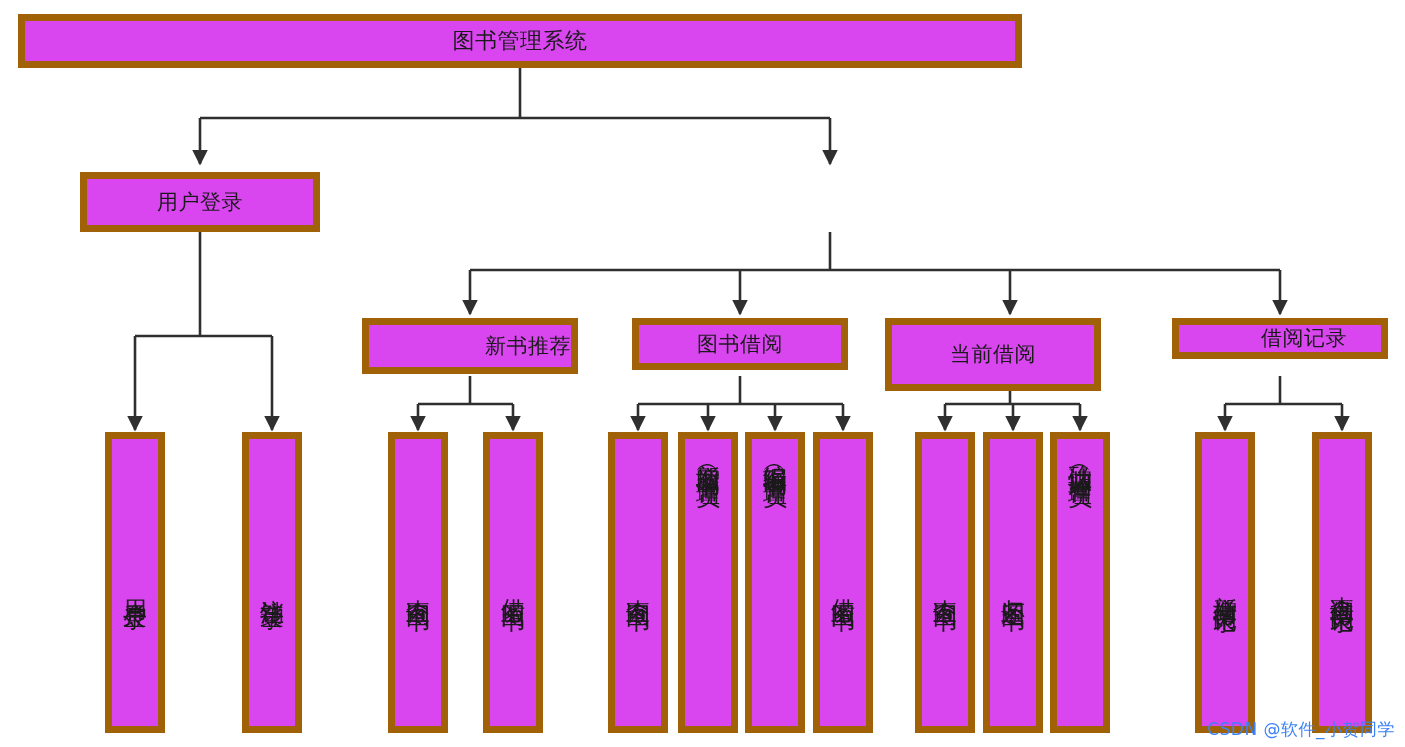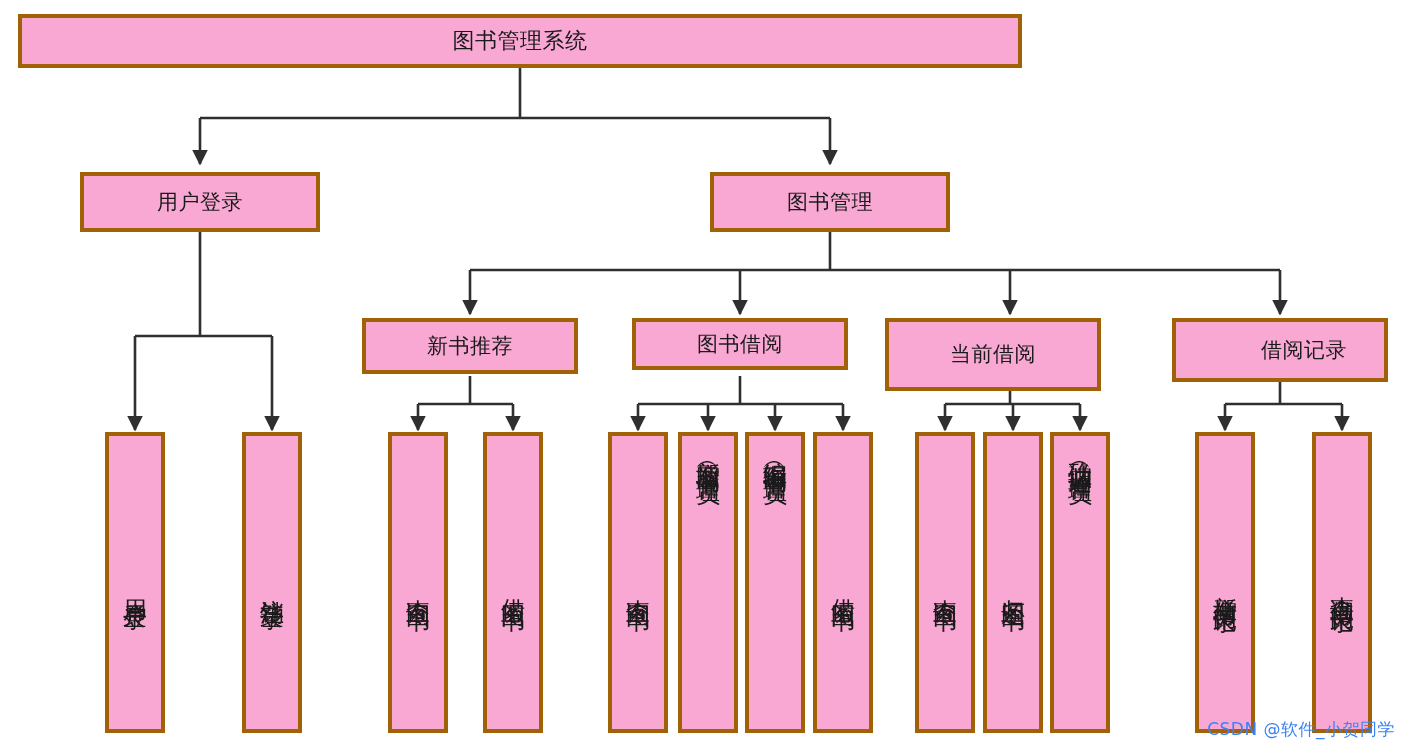--- a/index.html
+++ b/index.html
@@ -21,22 +21,22 @@
   #edge-layer {
     position: absolute;
     left: 0;
     top: 0;
     width: 1405px;
     height: 747px;
   }
   .node {
     position: absolute;
     box-sizing: border-box;
-    background: #f9a8d4;
-    border: 4px solid #a16207;
+    background: #d946ef;
+    border: 7px solid #a16207;
     display: flex;
     align-items: center;
     justify-content: center;
     color: #1a1a1a;
     z-index: 3;
   }
   .node-label {
     display: block;
     text-align: center;
     line-height: 1.18;
@@ -143,37 +143,34 @@
   </svg>
 
   <div class="node horiz root" style="left:18px; top:14px; width:1004px; height:54px;">
     <span class="node-label">图书管理系统</span>
   </div>
 
   <div class="node horiz" style="left:80px; top:172px; width:240px; height:60px;">
     <span class="node-label">用户登录</span>
   </div>
 
-  <div class="node horiz" style="left:710px; top:172px; width:240px; height:60px;">
-    <span class="node-label">图书管理</span>
-  </div>
-
-  <div class="node horiz" style="left:362px; top:318px; width:216px; height:56px;">
+
+  <div class="node horiz" style="left:362px; top:318px; width:216px; height:56px;justify-content:flex-end;">
     <span class="node-label">新书推荐</span>
   </div>
 
   <div class="node horiz" style="left:632px; top:318px; width:216px; height:52px;">
     <span class="node-label">图书借阅</span>
   </div>
 
   <div class="node horiz" style="left:877px; top:318px; width:216px; height:73px;margin-left:8px;">
     <span class="node-label">当前借阅</span>
   </div>
 
-  <div class="node horiz" style="left:1172px; top:318px; width:216px; height:64px;padding-left:48px;">
+  <div class="node horiz" style="left:1172px; top:318px; width:216px; height:41px;padding-left:48px;">
     <span class="node-label">借阅记录</span>
   </div>
 
   <div class="node vert mid" style="left:105px; top:432px; width:60px; height:301px;">
     <div class="vert-wrap">
       <span class="node-label">用户登录</span>
     </div>
   </div>
 
   <div class="node vert mid" style="left:242px; top:432px; width:60px; height:301px;">

